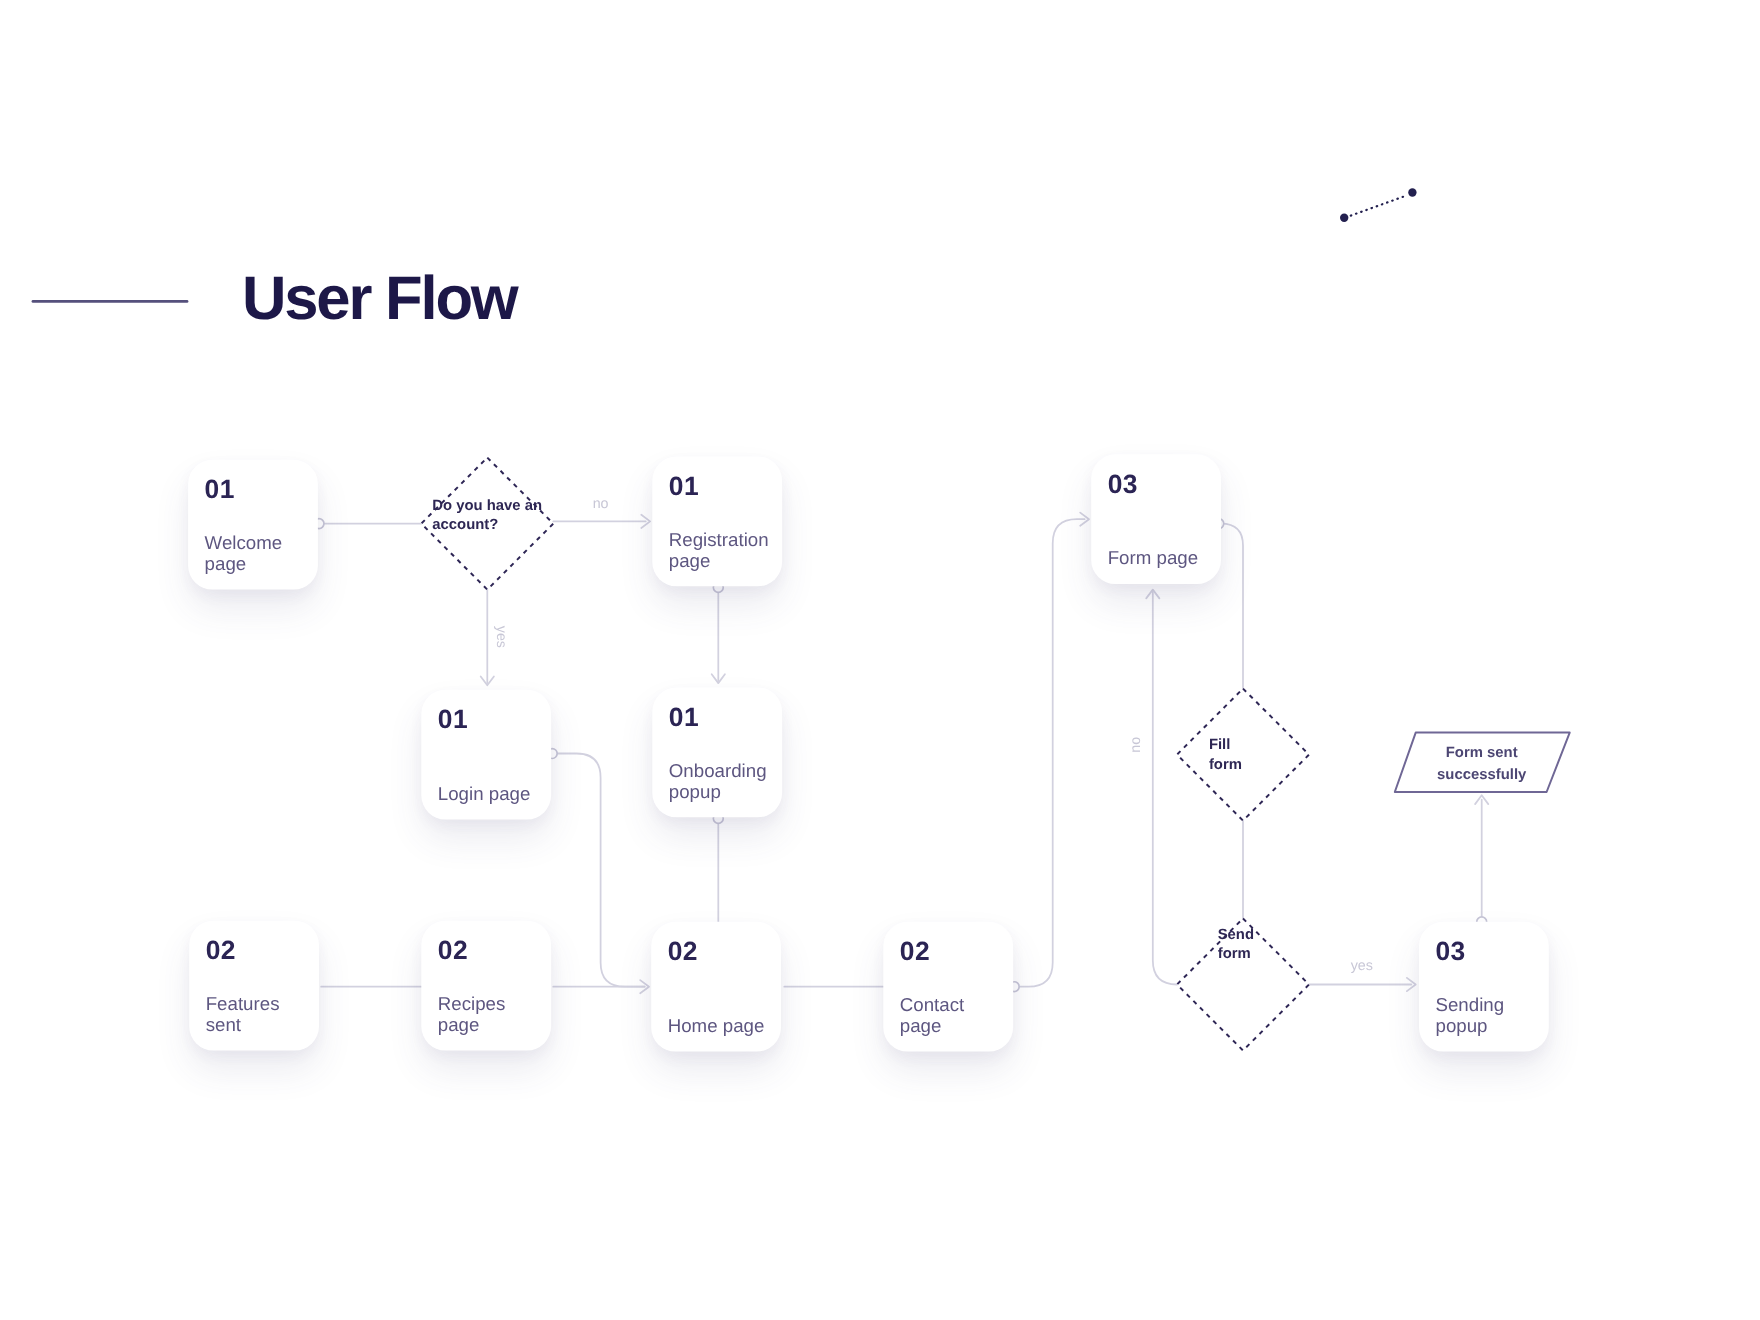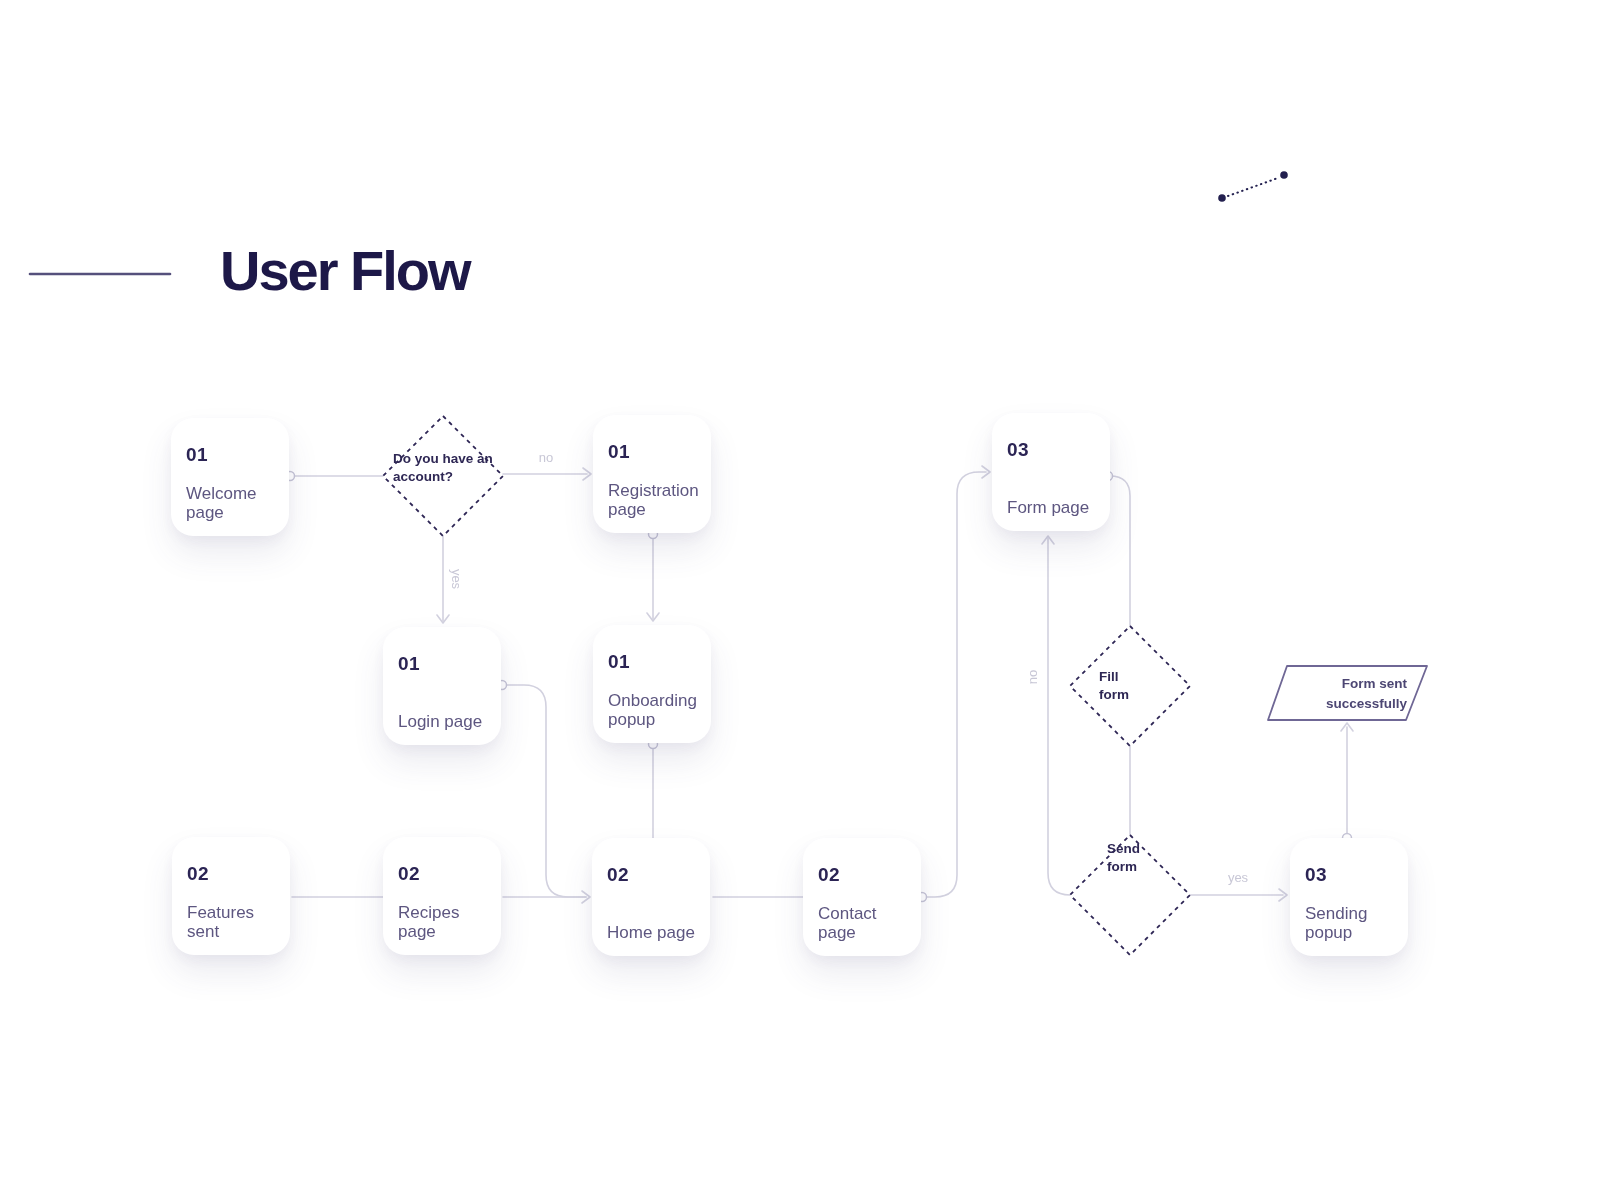--- a/index.html
+++ b/index.html
@@ -11,28 +11,28 @@
   .title{
     position:absolute;left:200px;top:243px;line-height:1;
     font-size:56px;font-weight:700;letter-spacing:-2px;color:#1d1848;white-space:nowrap;margin-left:20px;
   }
   .card{
     position:absolute;width:118px;height:118px;background:#ffffff;border-radius:22px;
     box-shadow:0 18px 32px rgba(73,66,115,0.10),0 5px 12px rgba(73,66,115,0.05);
     display:flex;flex-direction:column;justify-content:space-between;
     padding:14px 6px 13px 15px;box-sizing:border-box;
   }
-  .card-num{font-size:19px;font-weight:700;color:#2b2454;letter-spacing:.4px;margin-top:12px;}
+  .card-num{font-size:24px;font-weight:700;color:#2b2454;letter-spacing:.4px;}
   .card-label{font-size:17px;color:#5d5680;line-height:1.16;width:100px;}
   .diamond-label{
     position:absolute;transform:translate(-50%,-50%);
     font-size:13.5px;font-weight:600;color:#2e2754;line-height:1.32;
   }
   .terminator-label{
-    position:absolute;transform:translate(-50%,-50%);text-align:right;width:120px;
+    position:absolute;transform:translate(-50%,-50%);text-align:center;width:120px;
     font-size:13.5px;font-weight:600;color:#4c4673;line-height:1.5;
   }
   .edge-label{
     position:absolute;transform:translate(-50%,-50%);
     font-size:13px;color:#c8c7d6;white-space:nowrap;
   }
   .edge-label.rot90{transform:translate(-50%,-50%) rotate(90deg);}
   .edge-label.rotm90{transform:translate(-50%,-50%) rotate(-90deg);}
 </style>
 </head>

